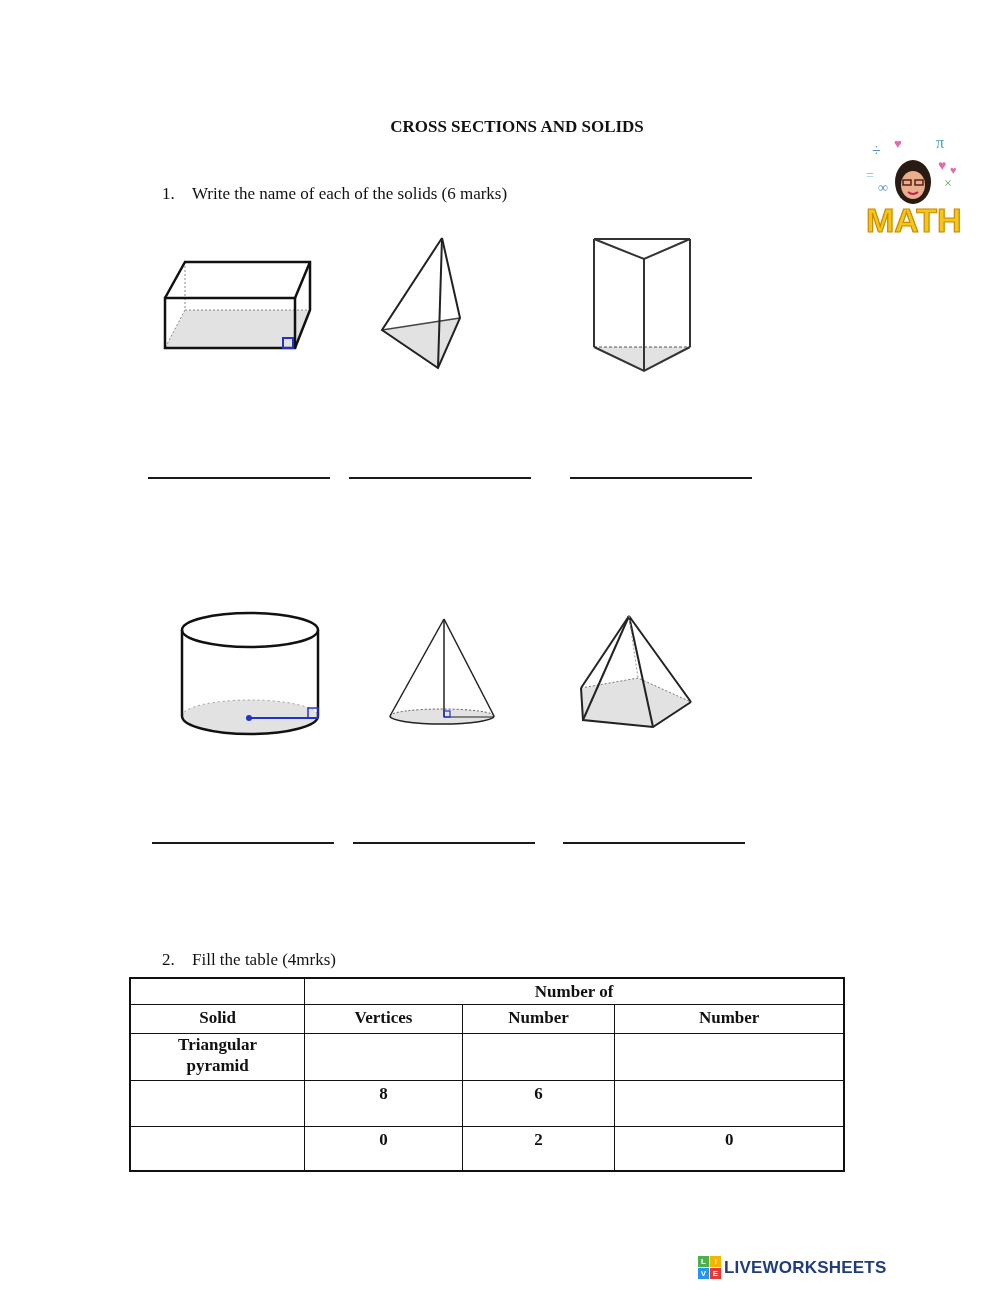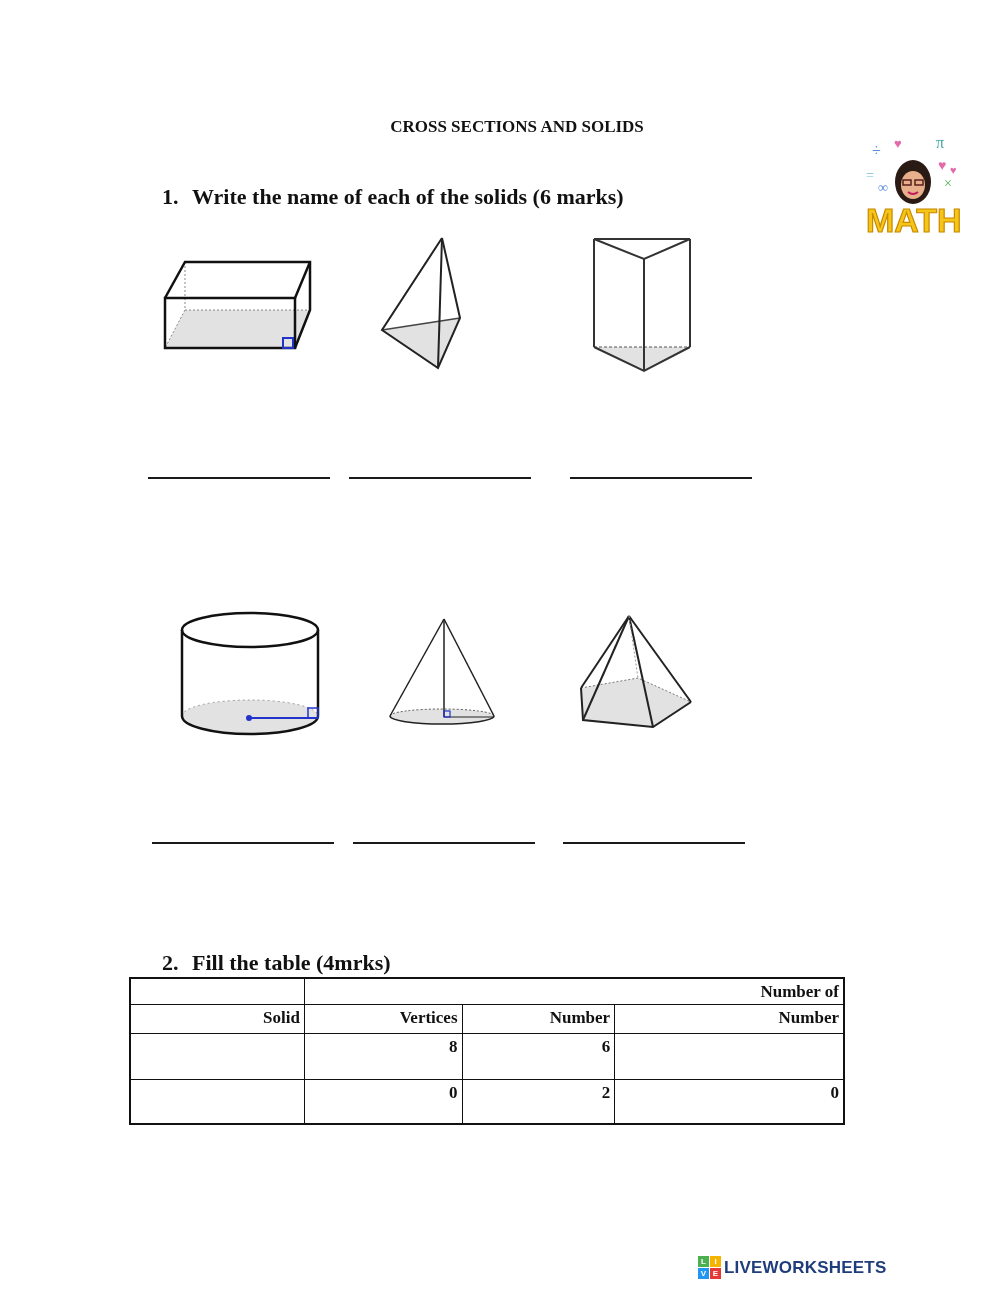--- a/index.html
+++ b/index.html
@@ -1,26 +1,26 @@
 <!DOCTYPE html>
 <html><head>
 <meta charset="utf-8">
 <style>
   html, body { margin:0; padding:0; background:#ffffff; }
   body { width:1000px; height:1291px; position:relative; overflow:hidden;
          font-family:"Liberation Serif", serif; color:#111; }
   .abs { position:absolute; }
   .title { left:0; width:1034px; top:117px; text-align:center; font-weight:bold; font-size:17px; }
-  .q { font-weight:bold; font-size:22px; }
+  .q { font-weight:normal; font-size:17px; }
   .q .num { display:inline-block; width:30px; }
   .blank { height:0; border-top:2px solid #1a1a1a; }
   .fig { position:absolute; }
   table.grid { position:absolute; left:129px; top:977px; width:716px; border-collapse:collapse;
                font-family:"Liberation Serif", serif; font-weight:bold; font-size:17px; }
-  table.grid td { border:1.5px solid #111; text-align:right; vertical-align:top; padding:2px 4px; line-height:21px; }
+  table.grid td { border:1.5px solid #111; text-align:center; vertical-align:top; padding:2px 4px; line-height:21px; }
   table.grid { border:2px solid #111; }
   .logo { left:698px; top:1256px; display:flex; align-items:center; }
   .logo-box { display:grid; grid-template-columns:11px 11px; grid-template-rows:11px 11px; gap:1px; margin-right:3px; }
   .logo-box span { font-family:"Liberation Sans", sans-serif; font-size:8px; font-weight:bold; color:#fff;
                    display:flex; align-items:center; justify-content:center; }
   .logo-text { font-family:"Liberation Sans", sans-serif; font-weight:bold; font-size:17px; color:#1f3d7a; letter-spacing:0.2px; }
   .avatar { left:858px; top:130px; width:110px; height:112px; }
 </style>
 </head>
 <body>
@@ -147,20 +147,26 @@
       <tr style="height:24px">
     <td></td>
     <td colspan="3">Number of</td>
   </tr>
   <tr style="height:29px">
     <td>Solid</td>
     <td>Vertices</td>
     <td>Number</td>
     <td>Number</td>
   </tr>
+  <tr style="height:47px">
+    <td style="padding:0 20px;">Triangular pyramid</td>
+    <td></td>
+    <td></td>
+    <td></td>
+  </tr>
   <tr style="height:46px">
     <td></td>
     <td>8</td>
     <td>6</td>
     <td></td>
   </tr>
   <tr style="height:44px">
     <td></td>
     <td>0</td>
     <td>2</td>

